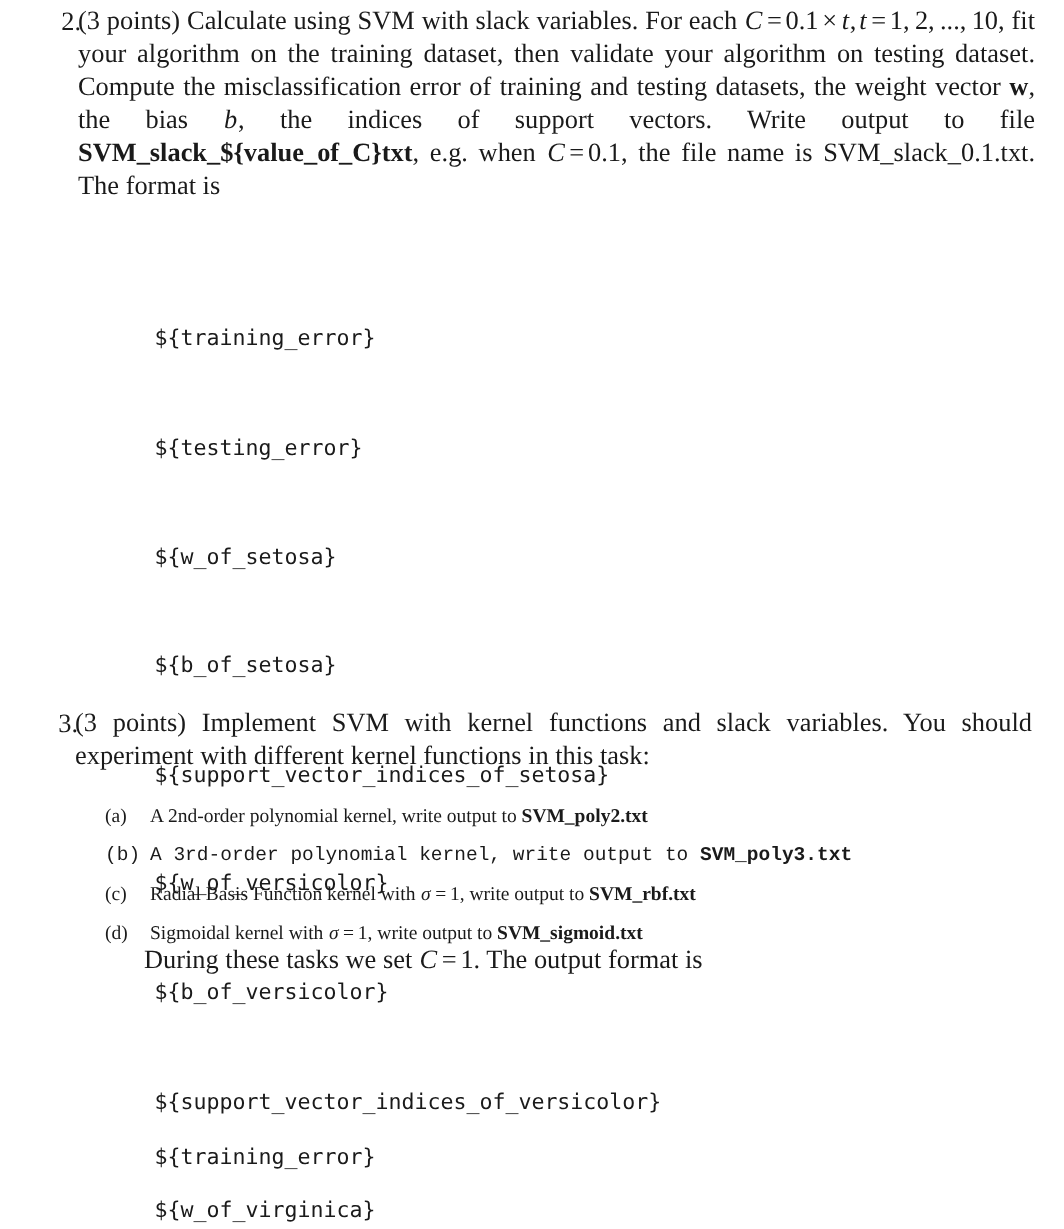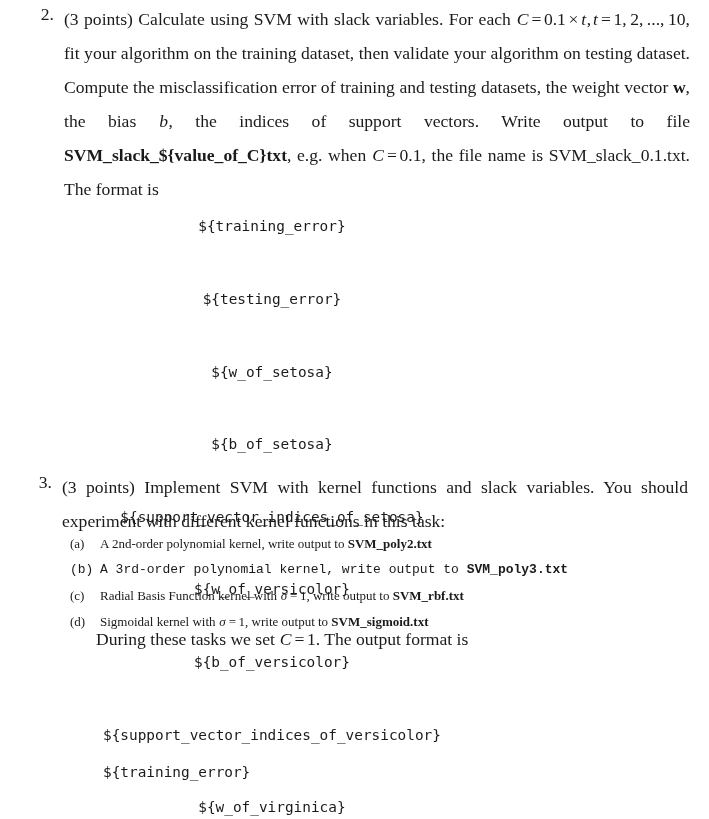--- a/index.html
+++ b/index.html
@@ -29,23 +29,23 @@
   .item-marker {
     position: absolute;
     left: 0;
     top: 0;
     width: 24px;
     text-align: right;
     font-size: 17.6px;
     line-height: 24.6px;
   }
   .item-body {
-    margin-left: 34px;
+    margin-left: 22px;
     font-size: 17.6px;
-    line-height: 34px;
+    line-height: 22px;
     text-align: justify;
     text-justify: inter-word;
   }
   .item-body > p {
     margin: 0;
   }
 
   
   .sub {
     position: absolute;
@@ -62,21 +62,21 @@
   
   .code {
     position: absolute;
     font-family: "DejaVu Sans Mono", "Liberation Mono", monospace;
     font-size: 14.4px;
     line-height: 24.2px;
     white-space: pre;
     color: #1a1a1a;
     letter-spacing: 0px;
   }
-  .code div { white-space: pre; text-align: center; }
+  .code div { white-space: pre; }
 
   
   .mi {            
     font-family: "Liberation Serif", "DejaVu Serif", serif;
     font-style: italic;
     padding: 0 0.5px;
   }
   .mn { font-family: "Liberation Serif", "DejaVu Serif", serif; }
   .op { padding: 0 2.5px; }
   .bf { font-weight: bold; }

